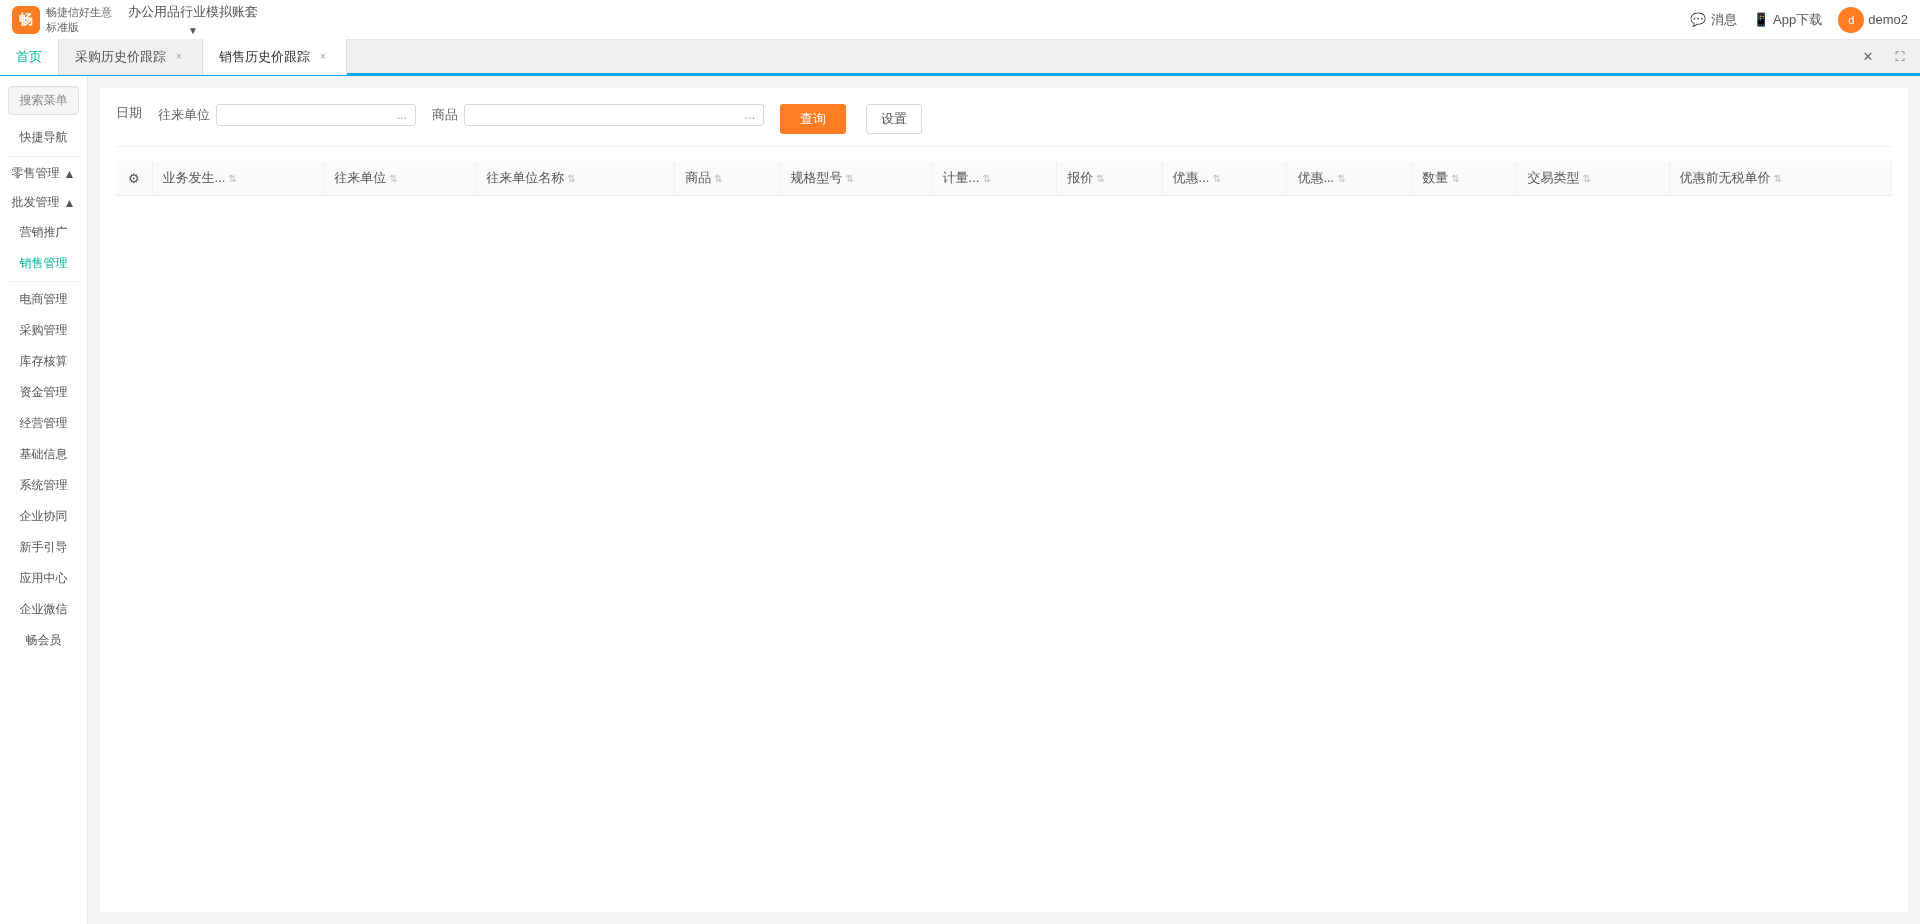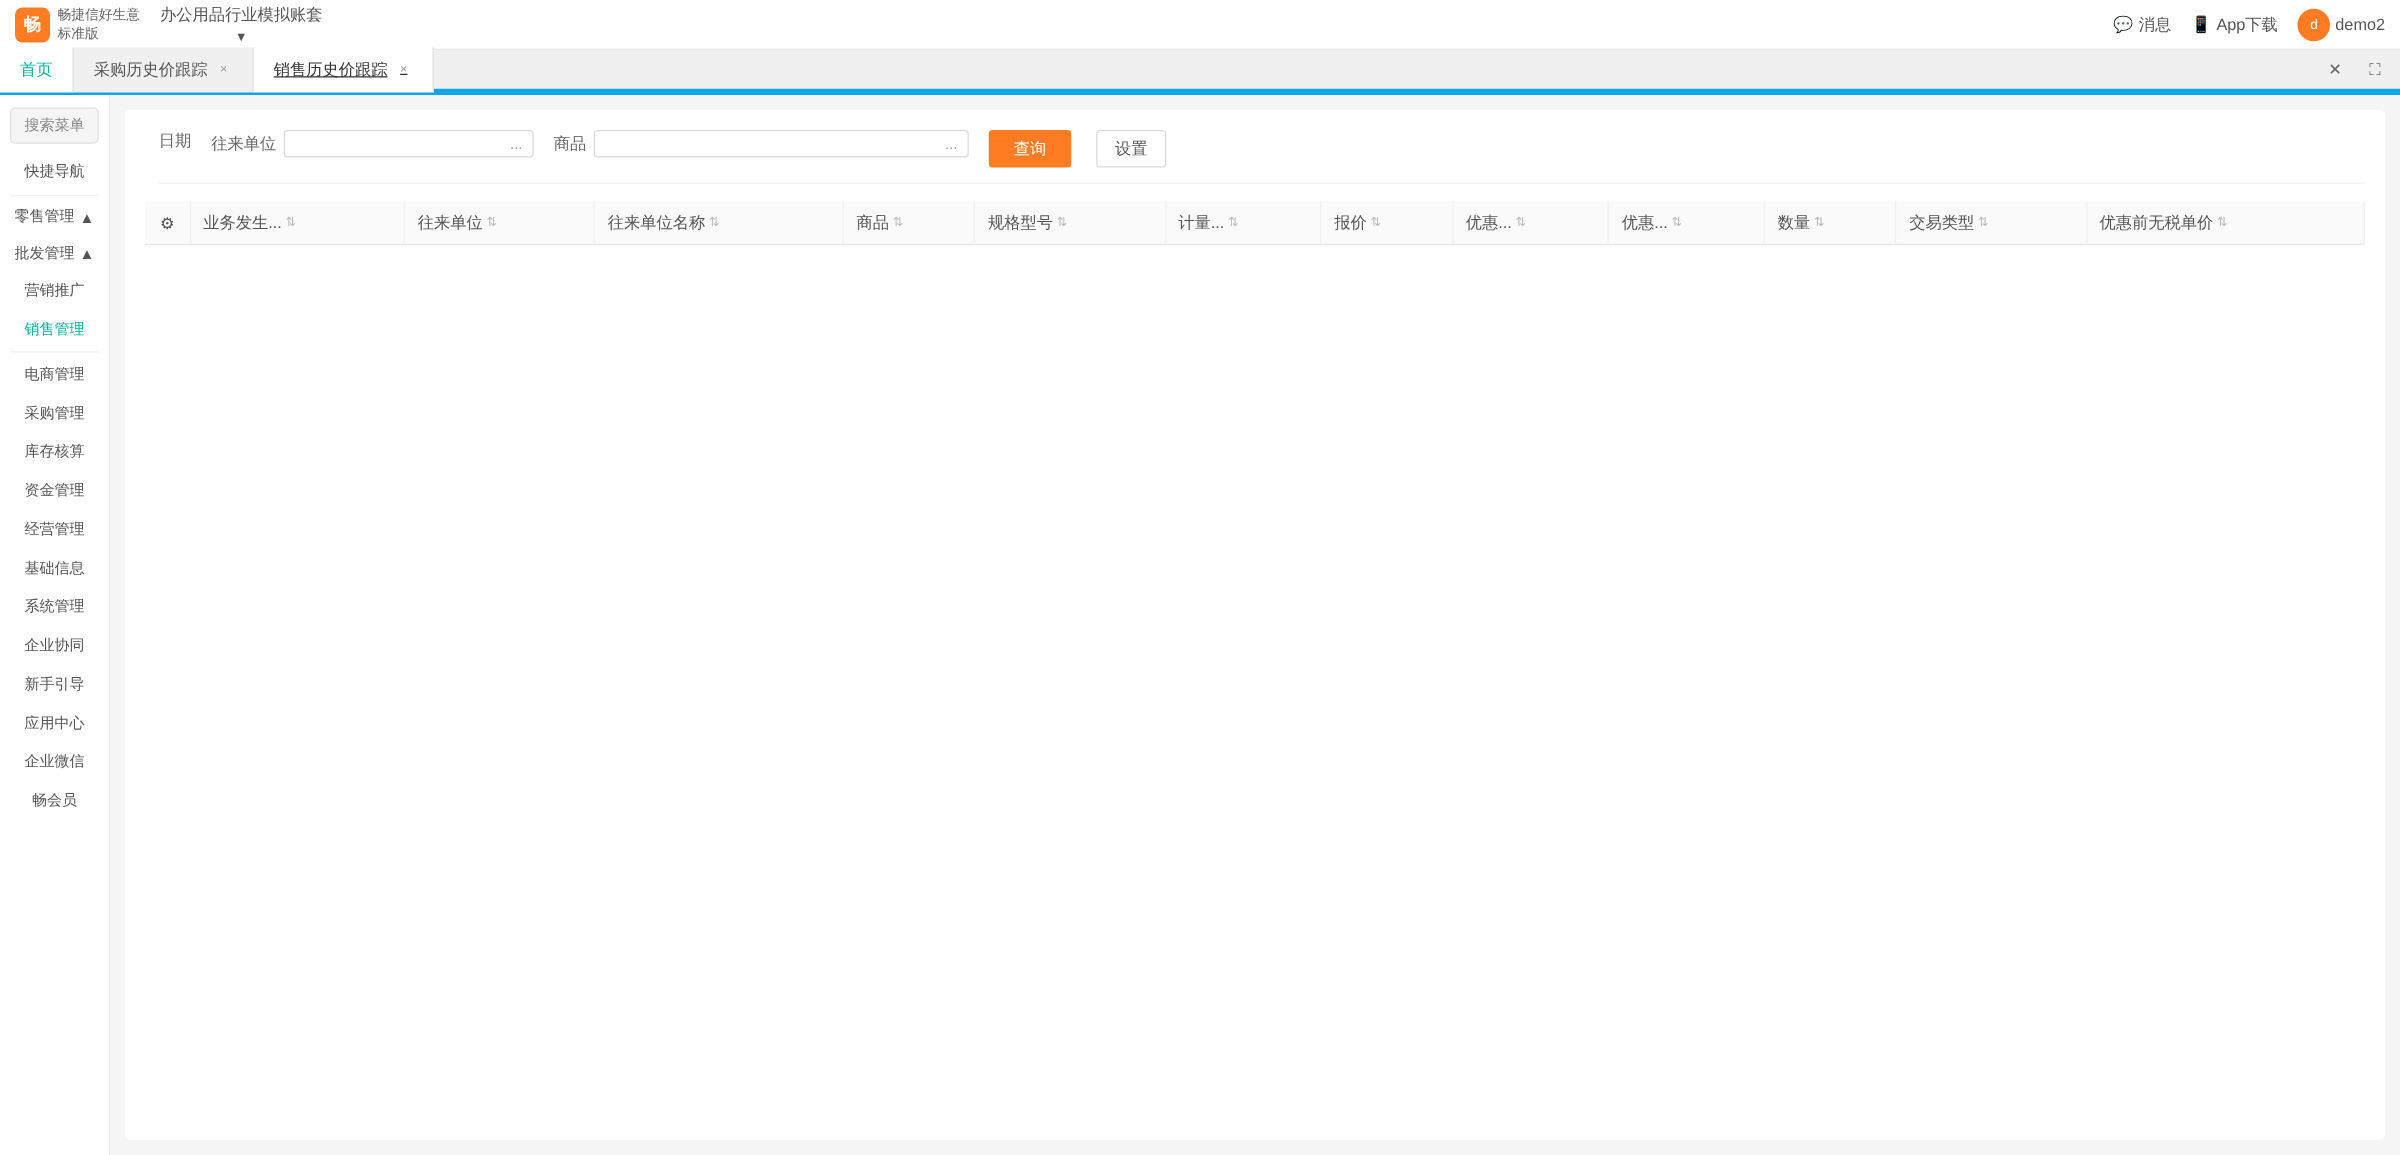--- a/index.html
+++ b/index.html
@@ -10,24 +10,24 @@
     .top-bar-left { display: flex; align-items: center; gap: 8px; }
     .logo-area { display: flex; align-items: center; gap: 6px; }
     .logo-icon { width: 28px; height: 28px; background: #ff7c23; border-radius: 6px; display: flex; align-items: center; justify-content: center; color: #fff; font-size: 14px; font-weight: bold; }
     .logo-text { font-size: 11px; color: #666; line-height: 1.3; }
     .workspace-selector { display: flex; align-items: center; gap: 4px; color: #555; font-size: 13px; cursor: pointer; padding: 4px 8px; border-radius: 4px; flex-direction: column; }
     .top-bar-right { display: flex; align-items: center; gap: 16px; color: #555; font-size: 13px; }
     .top-bar-right-item { display: flex; align-items: center; gap: 4px; cursor: pointer; }
     .avatar { width: 26px; height: 26px; background: #ff7c23; border-radius: 50%; display: flex; align-items: center; justify-content: center; color: #fff; font-size: 11px; }
 
     
-    .tab-bar { height: 36px; background: #f0f0f0; display: flex; align-items: center; padding: 0 0; border-bottom: 5px solid #0ea5e9; }
+    .tab-bar { height: 36px; background: #f0f0f0; display: flex; align-items: center; padding: 0 0; border-bottom: 3px solid #0ea5e9; }
     .tab { height: 36px; padding: 0 16px; display: flex; align-items: center; gap: 6px; cursor: pointer; font-size: 13px; color: #555; border-right: 1px solid #ddd; background: #f0f0f0; white-space: nowrap; }
     .tab.home { background: #fff; color: #00b69b; font-weight: 500; }
-    .tab.active { background: #fff; color: #333; text-decoration: underline; }
+    .tab.active { background: #fff; color: #333; }
     .tab .close-btn { font-size: 10px; color: #999; width: 14px; height: 14px; display: flex; align-items: center; justify-content: center; border-radius: 50%; }
     .tab-bar-right { margin-left: auto; display: flex; align-items: center; gap: 8px; padding-right: 8px; }
     .tab-action-btn { width: 24px; height: 24px; display: flex; align-items: center; justify-content: center; cursor: pointer; color: #666; border-radius: 3px; }
 
     
     .main-layout { display: flex; flex: 1; overflow: hidden; }
 
     
     .sidebar { width: 88px; background: #fff; border-right: 1px solid #e8e8e8; display: flex; flex-direction: column; overflow-y: auto; }
     .sidebar-search { padding: 10px 8px 6px; }
@@ -45,21 +45,21 @@
 
     
     .page-header { display: flex; align-items: center; justify-content: space-between; margin-bottom: 14px; }
     .page-title { font-size: 16px; font-weight: 600; color: #222; }
     .page-actions { display: flex; align-items: center; gap: 12px; }
     .page-action-item { display: flex; align-items: center; gap: 4px; color: #666; font-size: 13px; cursor: pointer; }
     .checkbox-item { display: flex; align-items: center; gap: 4px; color: #666; font-size: 13px; }
     .checkbox-checked { width: 14px; height: 14px; background: #00b69b; border-radius: 2px; display: flex; align-items: center; justify-content: center; color: #fff; font-size: 10px; }
 
     
-    .filter-area { display: flex; align-items: flex-start; gap: 16px; margin-bottom: 14px; flex-wrap: wrap; border-bottom: 1px solid #f0f0f0; padding-bottom: 12px; margin-left: 11px; }
+    .filter-area { display: flex; align-items: flex-start; gap: 16px; margin-bottom: 14px; flex-wrap: wrap; border-bottom: 1px solid #f0f0f0; padding-bottom: 12px; }
     .filter-group { display: flex; align-items: center; gap: 6px; }
     .filter-label { color: #666; font-size: 13px; white-space: nowrap; }
     .date-options { display: flex; align-items: center; gap: 4px; }
     .date-option { padding: 2px 8px; border-radius: 3px; cursor: pointer; font-size: 12px; color: #555; }
     .date-option.active { background: #ff7c23; color: #fff; border-radius: 10px; }
     .date-range { font-size: 12px; color: #888; margin-top: 2px; }
     .filter-input { display: flex; align-items: center; border: 1px solid #d9d9d9; border-radius: 3px; padding: 3px 8px; min-width: 200px; background: #fff; cursor: text; }
     .filter-input-text { flex: 1; color: #bbb; font-size: 13px; }
     .filter-input-dots { color: #999; font-size: 12px; }
     .btn-query { background: #ff7c23; color: #fff; border: none; border-radius: 3px; padding: 6px 20px; cursor: pointer; font-size: 13px; white-space: nowrap; }

